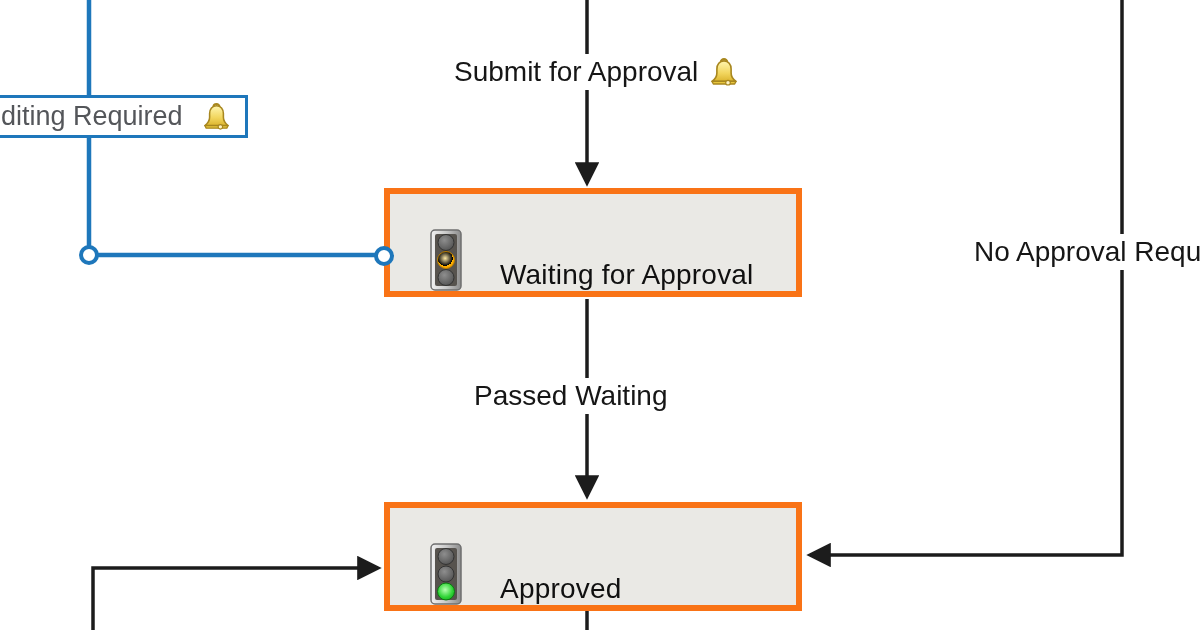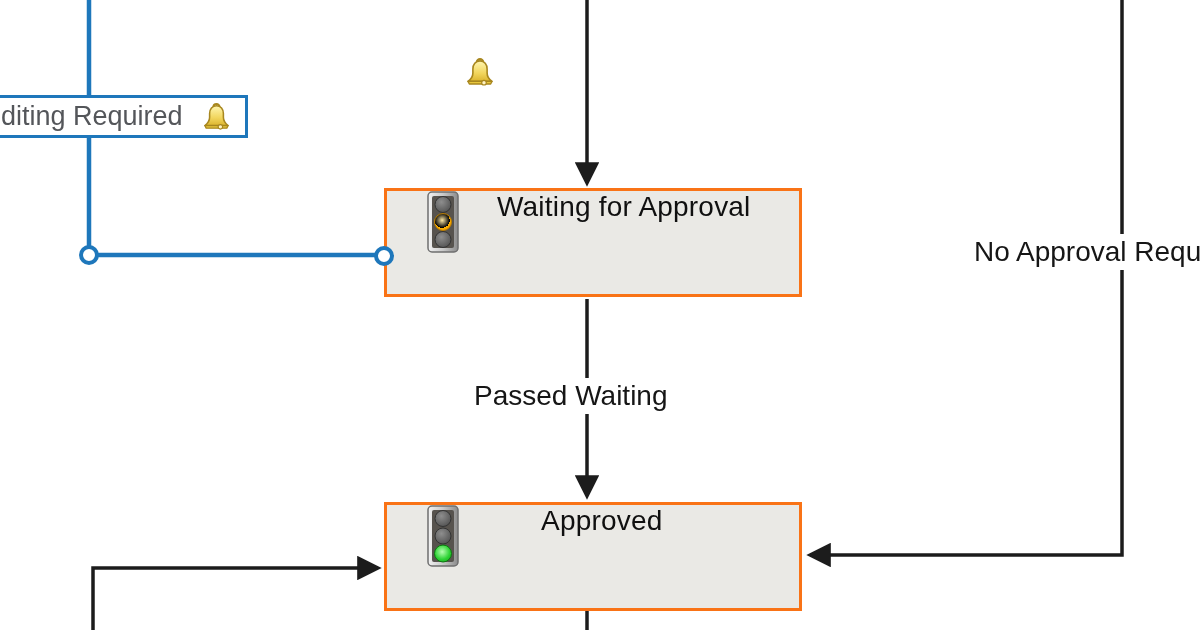--- a/index.html
+++ b/index.html
@@ -5,25 +5,25 @@
   html,body{margin:0;padding:0;background:#fff;}
   .canvas{
     position:relative;width:1200px;height:630px;overflow:hidden;background:#ffffff;
     font-family:"Liberation Sans",sans-serif;
   }
   svg.wires{position:absolute;left:0;top:0;z-index:1;}
   svg.bluewires{position:absolute;left:0;top:0;z-index:4;pointer-events:none;}
 
   .node{
     position:absolute;z-index:2;box-sizing:border-box;
-    background:#eae9e5;border:3px solid #f97316;
-    display:flex;align-items:flex-start;padding-left:40px;
+    background:#eae9e5;border:6px solid #f97316;
+    display:flex;align-items:flex-end;padding-left:40px;
   }
   .node.waiting{left:384px;top:188px;width:418px;height:109px;}
-  .node.approved{left:384px;top:502px;width:418px;height:109px;gap:44px;}
+  .node.approved{left:384px;top:502px;width:418px;height:109px;}
   .node-label{margin-left:38px;font-size:28px;color:#101010;letter-spacing:0.2px;white-space:nowrap;}
 
   .edge-label{
     position:absolute;z-index:3;background:#ffffff;color:#161616;
     font-size:28px;white-space:nowrap;display:flex;align-items:center;
     padding:2px 6px;line-height:32px;
   }
   .edge-label .bell{margin-left:10px;}
   .edge-label.submit{left:448px;top:54px;}
   .edge-label.passed{left:468px;top:378px;}
@@ -100,20 +100,21 @@
       <rect x="1" y="1" width="30" height="60" rx="4" fill="url(#tlframe)" stroke="#6f6f6f" stroke-width="1.5"></rect>
       <rect x="5" y="5" width="22" height="52" rx="2" fill="#57534e"></rect>
       <circle cx="16" cy="13.5" r="8" fill="url(#lampOff)" stroke="#333" stroke-width="1"></circle>
       <circle cx="16" cy="31" r="8" fill="url(#lampOff)" stroke="#333" stroke-width="1"></circle>
       <circle cx="16" cy="48.5" r="8.5" fill="url(#lampGreen)" stroke="#0c7a10" stroke-width="1"></circle>
     </svg>
     <span class="node-label">Approved</span>
   </div>
 
   <div class="edge-label submit">
+    <span>Submit for Approval</span>
     <svg class="bell" width="32" height="32" viewBox="0 0 36 36">
       <path d="M14.5,7 A3.5,3.5 0 0 1 21.5,7" fill="none" stroke="#a8871f" stroke-width="2.5"></path>
       <path d="M18,5.5 C13,5.5 10,9.5 10,14.5 L10,19 C10,23 8,26 4.5,28.5 L31.5,28.5 C28,26 26,23 26,19 L26,14.5 C26,9.5 23,5.5 18,5.5 Z" fill="url(#bellGold)" stroke="#a8871f" stroke-width="1.8" stroke-linejoin="round"></path>
       <path d="M4.5,28.5 L31.5,28.5 L30,31.5 L6,31.5 Z" fill="#e8c73e" stroke="#a8871f" stroke-width="1.5" stroke-linejoin="round"></path>
       <circle cx="22.5" cy="30" r="2.6" fill="#fff3c4" stroke="#a8871f" stroke-width="1.3"></circle>
     </svg>
   </div>
 
   <div class="edge-label passed">
     <span>Passed Waiting</span>

